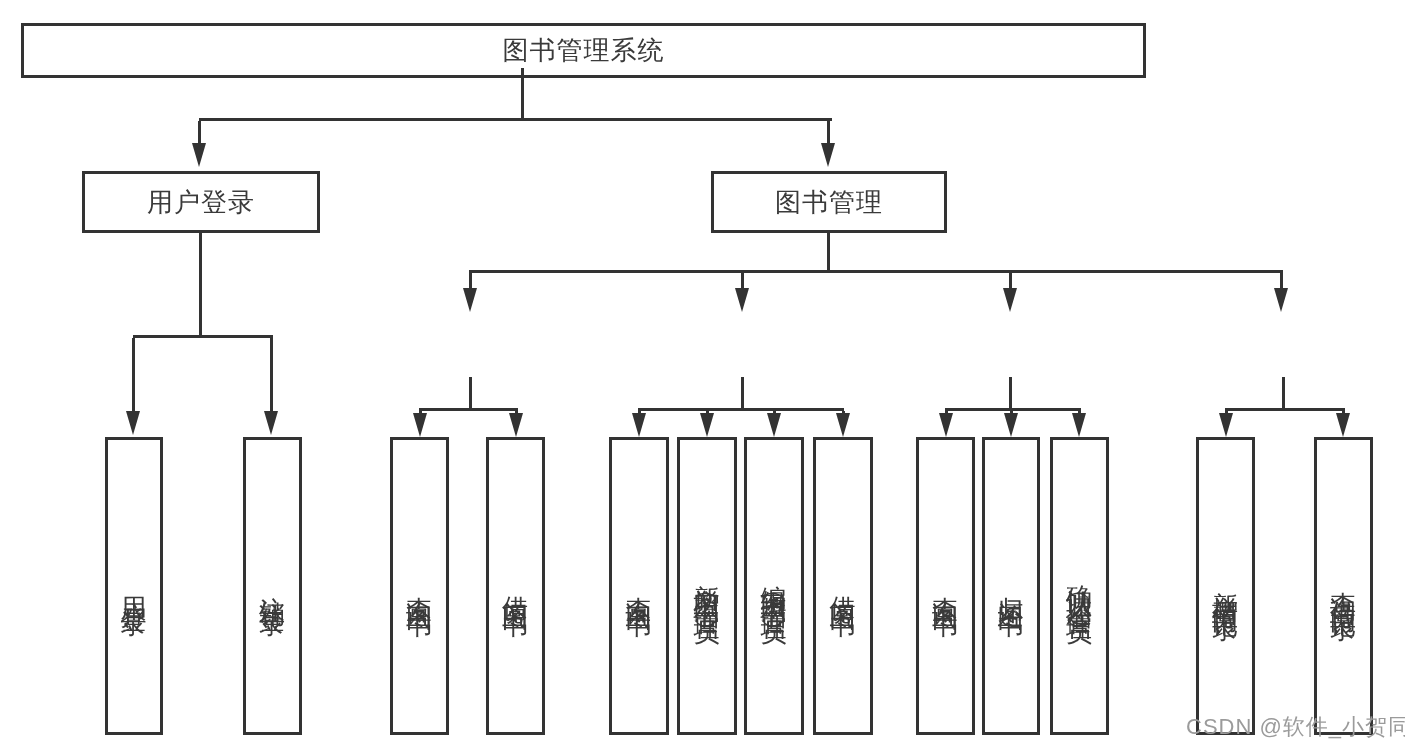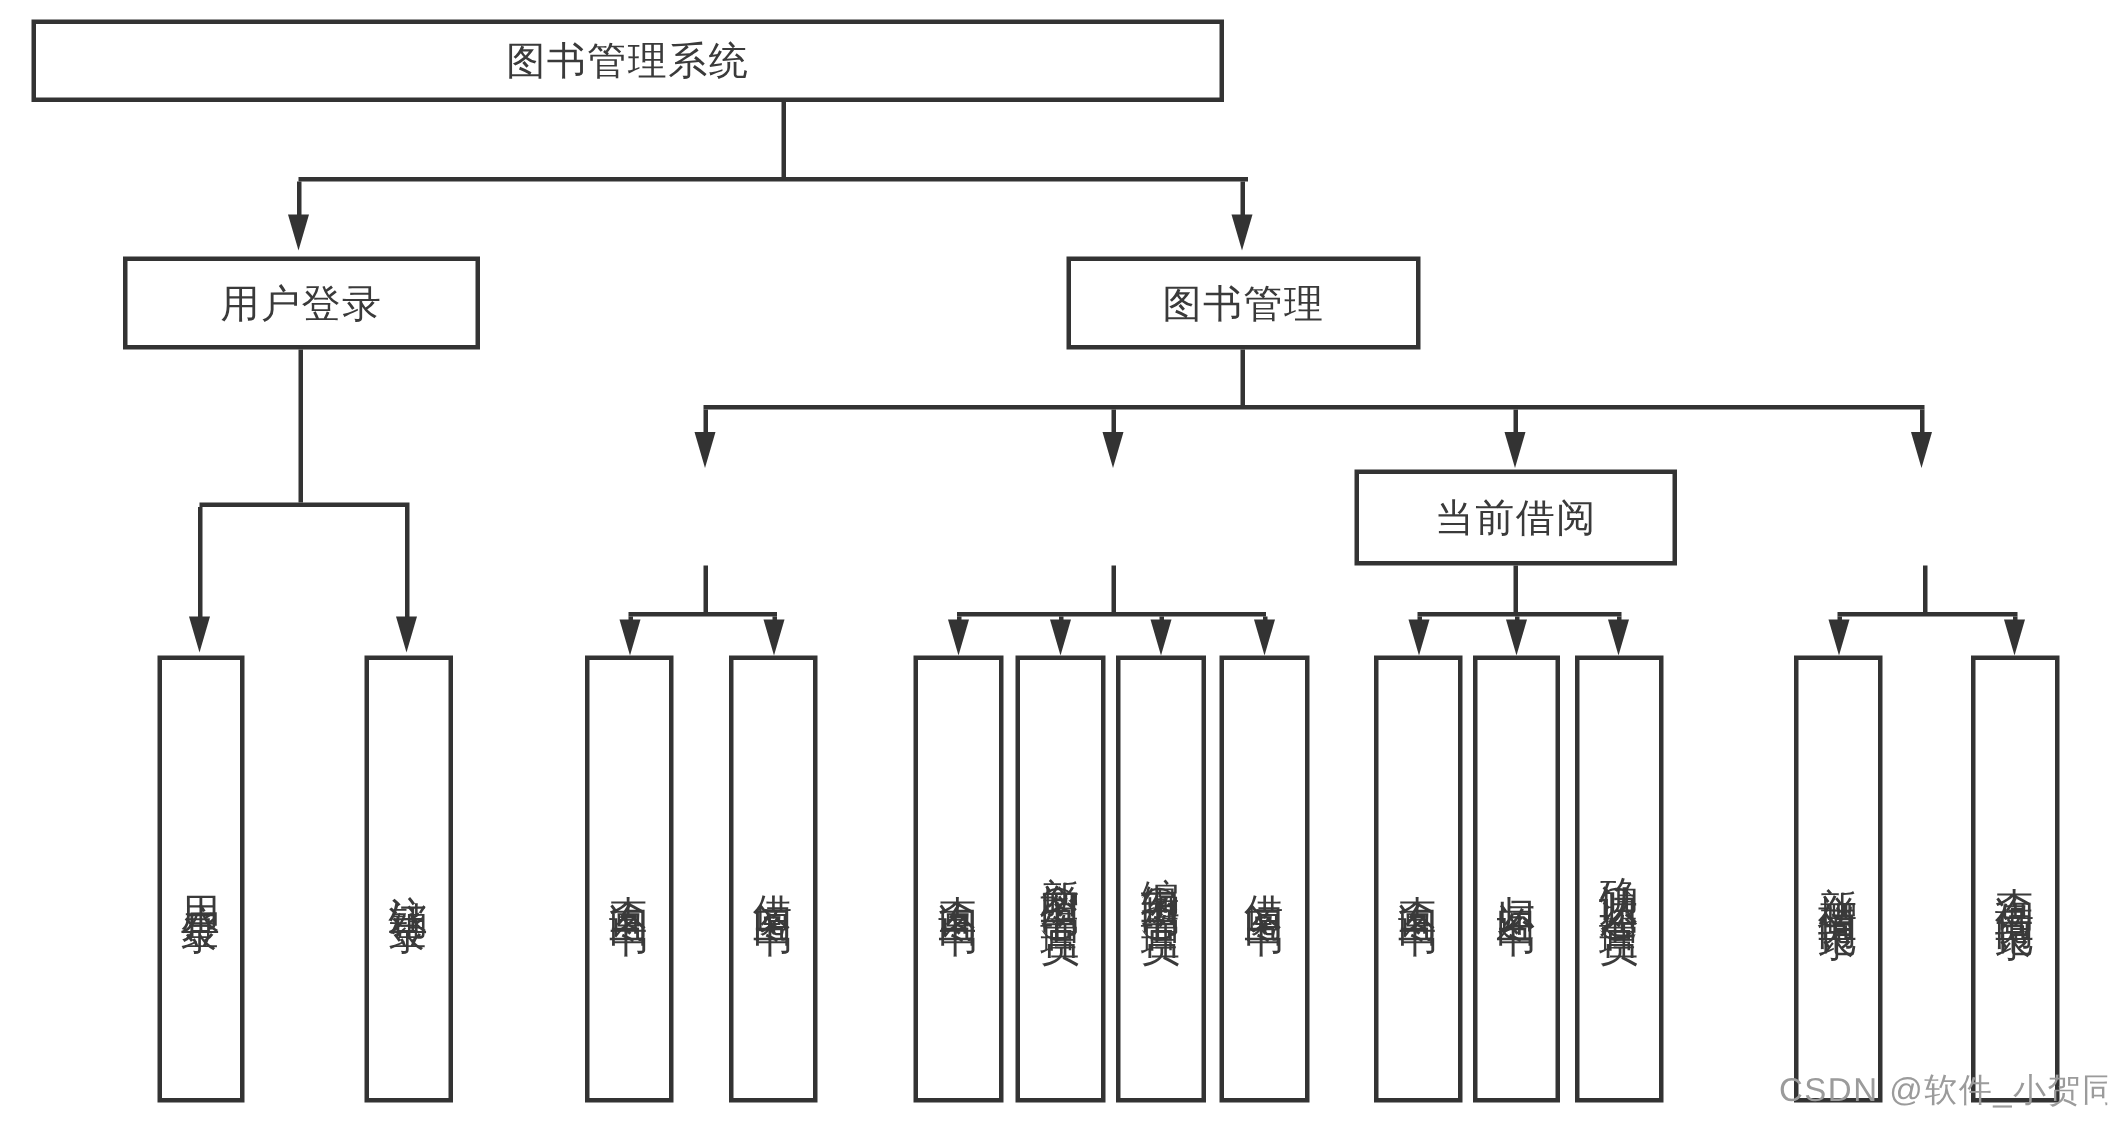--- a/index.html
+++ b/index.html
@@ -46,29 +46,28 @@
     color:var(--wm,#9b9b9b);
     letter-spacing:1px;
     white-space:nowrap;
   }
 </style>
 </head>
 <body>
 
 <div id="canvas">
 
-  <div class="box" style="left:21px;top:13px;width:795px;height:55px">图书管理系统</div>
+  <div class="box" style="left:21px;top:23px;width:1125px;height:55px">图书管理系统</div>
 
   <div class="box" style="left:82px;top:171px;width:238px;height:62px">用户登录</div>
 
   <div class="box" style="left:711px;top:171px;width:236px;height:62px">图书管理</div>
 
 
 
-  <div class="box" style="left:903px;top:313px;width:215px;height:64px">当前借阅</div>
 
 
   <div class="box leaf" style="left:105px;width:58px">
     <span class="vtext">用户登录</span>
   </div>
   <div class="box leaf" style="left:243px;width:59px">
     <span class="vtext">注销登录</span>
   </div>
 
   <div class="box leaf" style="left:390px;width:59px">

